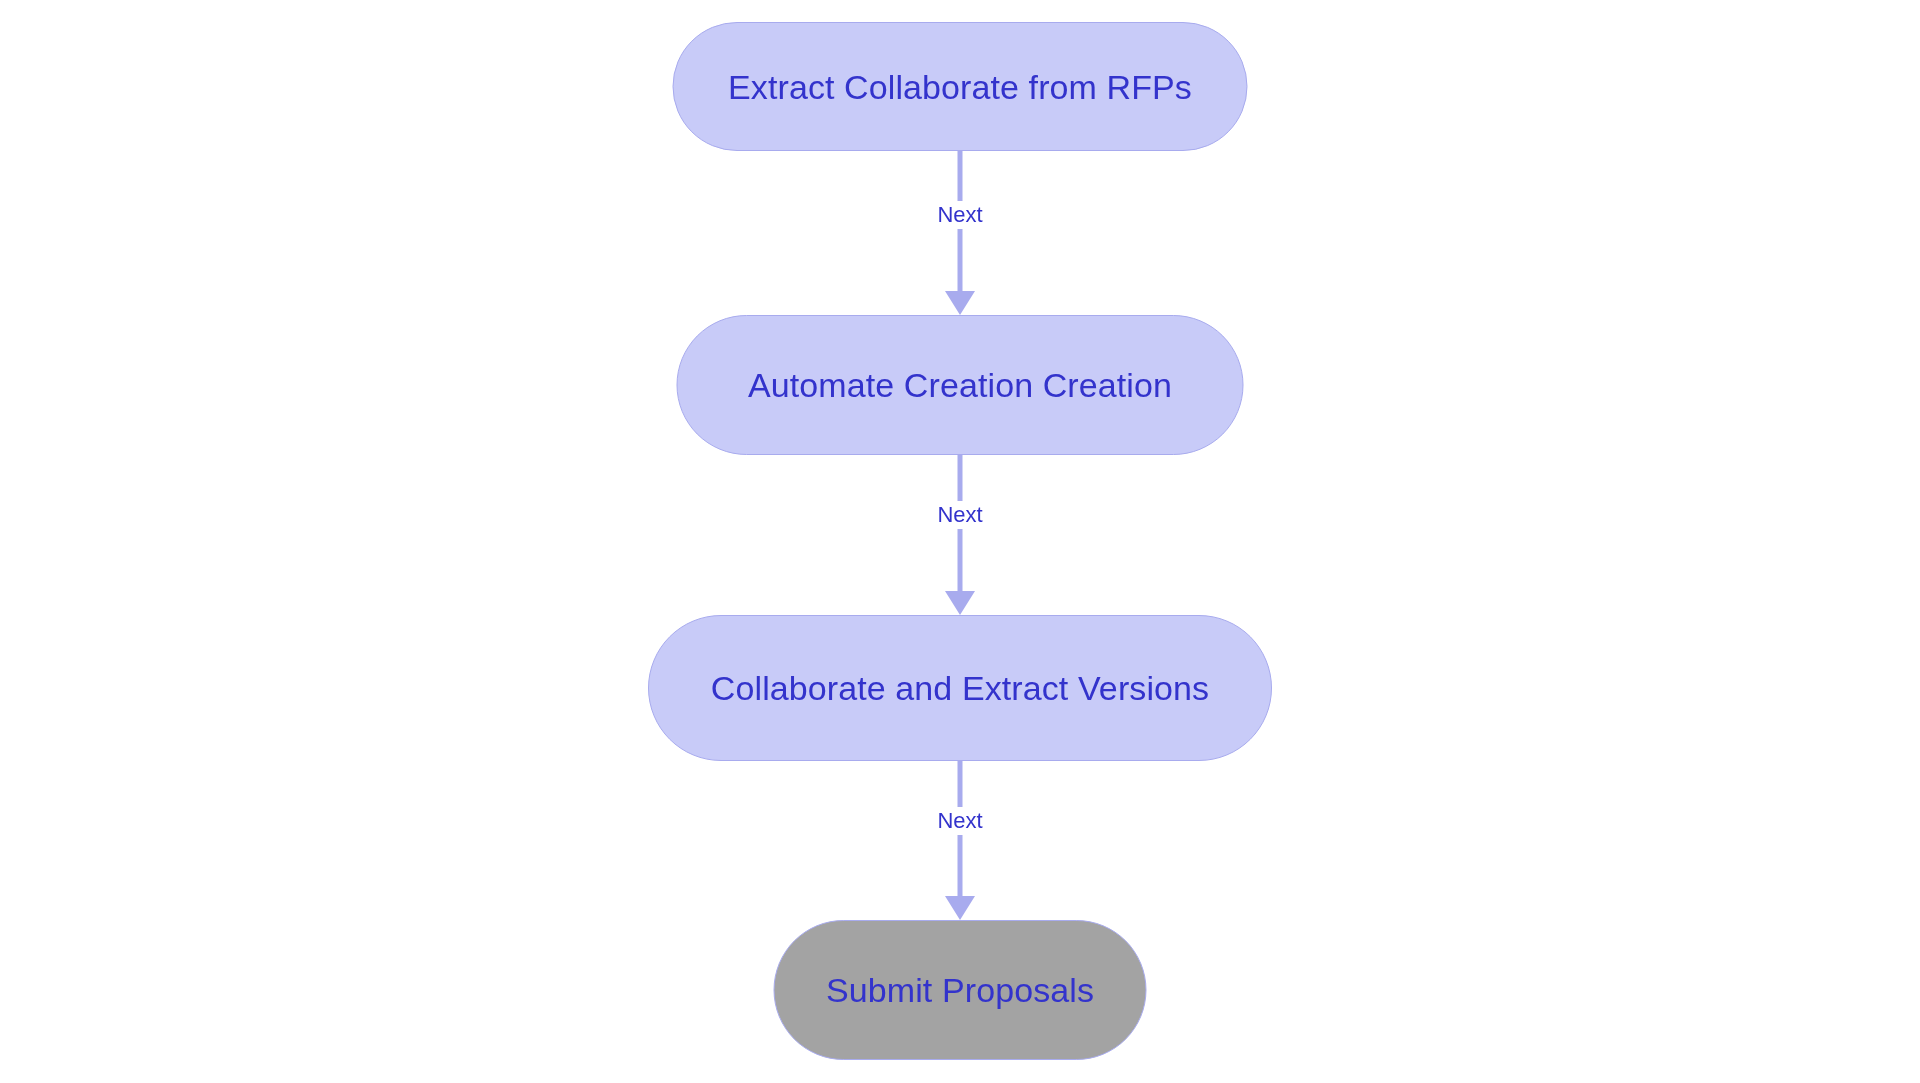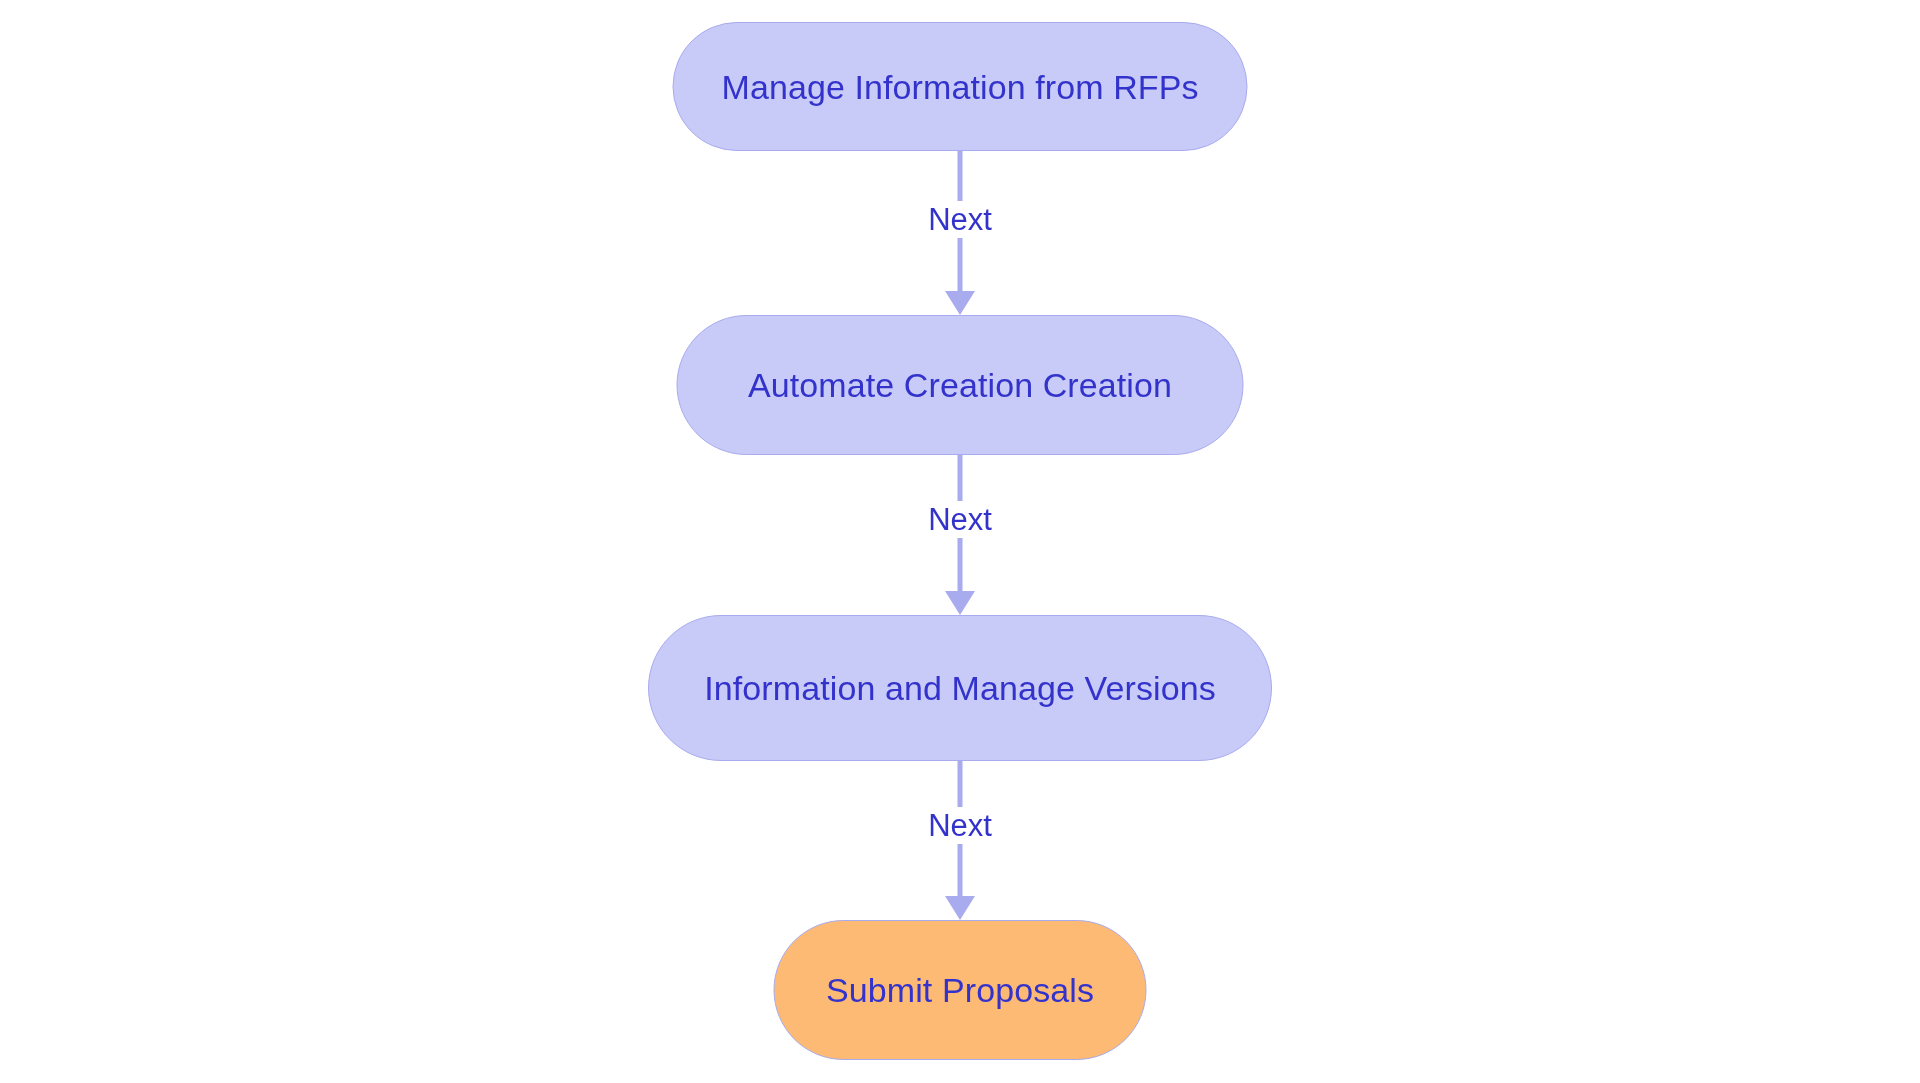--- a/index.html
+++ b/index.html
@@ -80,21 +80,21 @@
     border-left: 15px solid transparent;
     border-right: 15px solid transparent;
     border-top: 24px solid #a8abee;
   }
 
   .connector .edge-label {
     position: absolute;
     left: 50%;
     transform: translateX(-50%);
     color: #3333cc;
-    font-size: 31px;
+    font-size: 22px;
     line-height: 1;
     white-space: nowrap;
     background: #ffffff;
     padding: 3px 8px;
     user-select: none;
   }
 
   
   #connector-0 { top: 151px; height: 164px; }
   #connector-0 .line { top: 0; height: 140px; }
@@ -112,46 +112,46 @@
   #connector-2 .line { top: 0; height: 135px; }
   #connector-2 .edge-label { top: 46px; }
   #connector-2 .arrow-head { top: 135px; }
 </style>
 </head>
 <body style="background: rgb(255, 255, 255);">
 
 <div id="flowchart" style="background: rgb(255, 255, 255);">
 
   <div class="node" id="node-0" style="background: rgb(200, 203, 248); border-color: rgb(168, 171, 238); color: rgb(51, 51, 204);">
-    <span class="node-label" style="color: rgb(51, 51, 204);">Manage Information from RFPs</span>
+    <span class="node-label" style="color: rgb(51, 51, 204);">Extract Collaborate from RFPs</span>
   </div>
 
   <div class="connector" id="connector-0">
     <div class="line" style="background: rgb(168, 171, 238);"></div>
     <div class="edge-label" style="color: rgb(51, 51, 204); background: rgb(255, 255, 255);">Next</div>
     <div class="arrow-head" style="border-top-color: rgb(168, 171, 238);"></div>
   </div>
 
   <div class="node" id="node-1" style="background: rgb(200, 203, 248); border-color: rgb(168, 171, 238); color: rgb(51, 51, 204);">
     <span class="node-label" style="color: rgb(51, 51, 204);">Automate Creation Creation</span>
   </div>
 
   <div class="connector" id="connector-1">
     <div class="line" style="background: rgb(168, 171, 238);"></div>
     <div class="edge-label" style="color: rgb(51, 51, 204); background: rgb(255, 255, 255);">Next</div>
     <div class="arrow-head" style="border-top-color: rgb(168, 171, 238);"></div>
   </div>
 
   <div class="node" id="node-2" style="background: rgb(200, 203, 248); border-color: rgb(168, 171, 238); color: rgb(51, 51, 204);">
-    <span class="node-label" style="color: rgb(51, 51, 204);">Information and Manage Versions</span>
+    <span class="node-label" style="color: rgb(51, 51, 204);">Collaborate and Extract Versions</span>
   </div>
 
   <div class="connector" id="connector-2">
     <div class="line" style="background: rgb(168, 171, 238);"></div>
     <div class="edge-label" style="color: rgb(51, 51, 204); background: rgb(255, 255, 255);">Next</div>
     <div class="arrow-head" style="border-top-color: rgb(168, 171, 238);"></div>
   </div>
 
-  <div class="node" id="node-3" style="background: #fdba74; border-color: rgb(168, 171, 238); color: rgb(51, 51, 204);">
+  <div class="node" id="node-3" style="background: #a3a3a3; border-color: rgb(168, 171, 238); color: rgb(51, 51, 204);">
     <span class="node-label" style="color: rgb(51, 51, 204);">Submit Proposals</span>
   </div>
 
 </div>
 
 </body></html>

